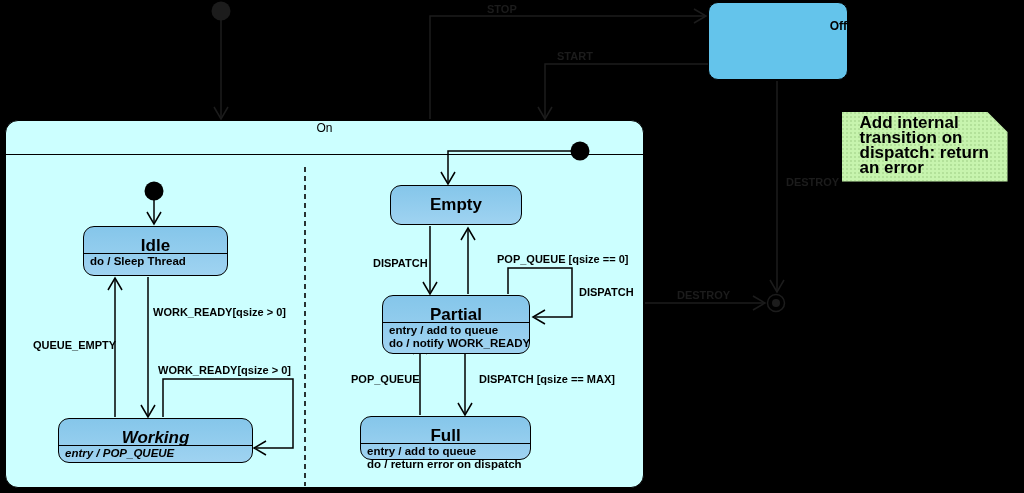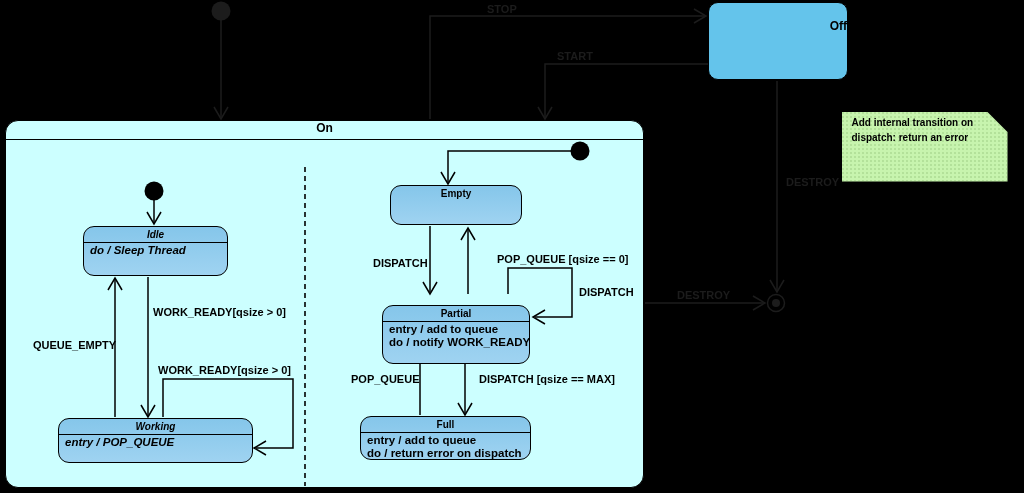--- a/index.html
+++ b/index.html
@@ -15,54 +15,54 @@
   .dot{fill:var(--stroke,#000);}
   .dot-faint{fill:var(--faint,#1c1c1c);}
   .divider{fill:none;stroke:var(--stroke,#000);stroke-width:1.6;stroke-dasharray:5 4;}
 
   .state{position:absolute;box-sizing:border-box;border:1.5px solid var(--stroke,#000);}
   .composite{
     background:var(--on_fill,#ccffff);
     border-radius:13px;
   }
   .on-title{
-    text-align:center;font-weight:700;font-size:12px;line-height:15px;height:19px;
+    text-align:center;font-weight:400;font-size:12px;line-height:15px;height:34px;
     border-bottom:1.5px solid var(--stroke,#000);box-sizing:border-box;
   }
   .on-actions{padding:2px 0 0 5px;}
   .on-actions div{font-size:11.5px;font-weight:600;line-height:14px;white-space:nowrap;}
 
   .sub{
     background:linear-gradient(var(--substate_fill_top,#85c6ea),var(--substate_fill_bottom,#9dd2f0));
     border-radius:11px;
   }
   .off{
     background:var(--off_fill,#64c4eb);
     border-radius:10px;
   }
   .sub-title{
-    text-align:center;font-weight:700;font-size:10px;line-height:13.5px;padding-top:1px;
+    text-align:center;font-weight:700;font-size:17px;line-height:13.5px;padding-top:12px;
     box-sizing:border-box;white-space:nowrap;
   }
   .sub-title.sep{border-bottom:1.5px solid var(--stroke,#000);}
   .sub-rows{padding:1px 0 0 6px;}
   .sub-rows div{font-size:11.5px;font-weight:600;line-height:13px;white-space:nowrap;}
 
   .tlabel{position:absolute;font-size:11px;font-weight:700;white-space:nowrap;color:#000;}
   .tlabel.faint{color:var(--faint,#1c1c1c);}
 
   .note{position:absolute;left:840px;top:110px;width:169px;height:73px;
     background:var(--stroke,#000);
     clip-path:polygon(0 0,147px 0,100% 21px,100% 100%,0 100%);}
   .note-inner{position:absolute;left:1.5px;top:1.5px;right:1.5px;bottom:1.5px;
     background:var(--note_fill,#c7f4ae);
     background-image:radial-gradient(circle at 1px 1px, rgba(90,140,60,.18) 1px, transparent 1.4px);
     background-size:4px 4px;
     clip-path:polygon(0 0,145.5px 0,100% 20.5px,100% 100%,0 100%);}
-  .note-text{padding:3px 10px;font-size:10px;font-weight:600;line-height:15px;color:#000;}
+  .note-text{padding:3px 18px;font-size:17px;font-weight:600;line-height:15px;color:#000;}
 </style>
 </head>
 <body>
 
 <div id="canvas">
 
   <div class="state composite" style="left:5px;top:120px;width:639px;height:368px;">
     <div class="on-title">On</div>
   </div>
 
@@ -108,39 +108,39 @@
       <polyline class="wire" points="461,240 468,228 475,240"></polyline>
       <path class="wire" d="M508,294 L508,268 L572,268 L572,317 L535,317"></path>
       <polyline class="wire" points="545,310 533,317 545,324"></polyline>
       <path class="wire" d="M465,341 L465,413"></path>
       <polyline class="wire" points="458,403 465,415 472,403"></polyline>
       <path class="wire" d="M420,415 L420,344"></path>
       <polyline class="wire" points="413,354 420,342 427,354"></polyline>
     </g>
   </svg>
 
-  <div class="state sub" style="left:83px;top:226px;width:145px;height:50px;font-style:italic;">
+  <div class="state sub" style="left:83px;top:226px;width:145px;height:50px;">
     <div class="sub-title sep">Idle</div>
     <div class="sub-rows">
       <div>do / Sleep Thread</div>
     </div>
   </div>
 
   <div class="state sub" style="left:58px;top:418px;width:195px;height:45px;font-style:italic;">
     <div class="sub-title sep">Working</div>
     <div class="sub-rows">
       <div>entry / POP_QUEUE</div>
     </div>
   </div>
 
   <div class="state sub" style="left:390px;top:185px;width:132px;height:40px;">
     <div class="sub-title">Empty</div>
   </div>
 
-  <div class="state sub" style="left:382px;top:305px;width:148px;height:59px;">
+  <div class="state sub" style="left:382px;top:295px;width:148px;height:59px;">
     <div class="sub-title sep">Partial</div>
     <div class="sub-rows">
       <div>entry / add to queue</div>
       <div>do / notify WORK_READY</div>
     </div>
   </div>
 
   <div class="state sub" style="left:360px;top:416px;width:171px;height:44px;">
     <div class="sub-title sep">Full</div>
     <div class="sub-rows">

